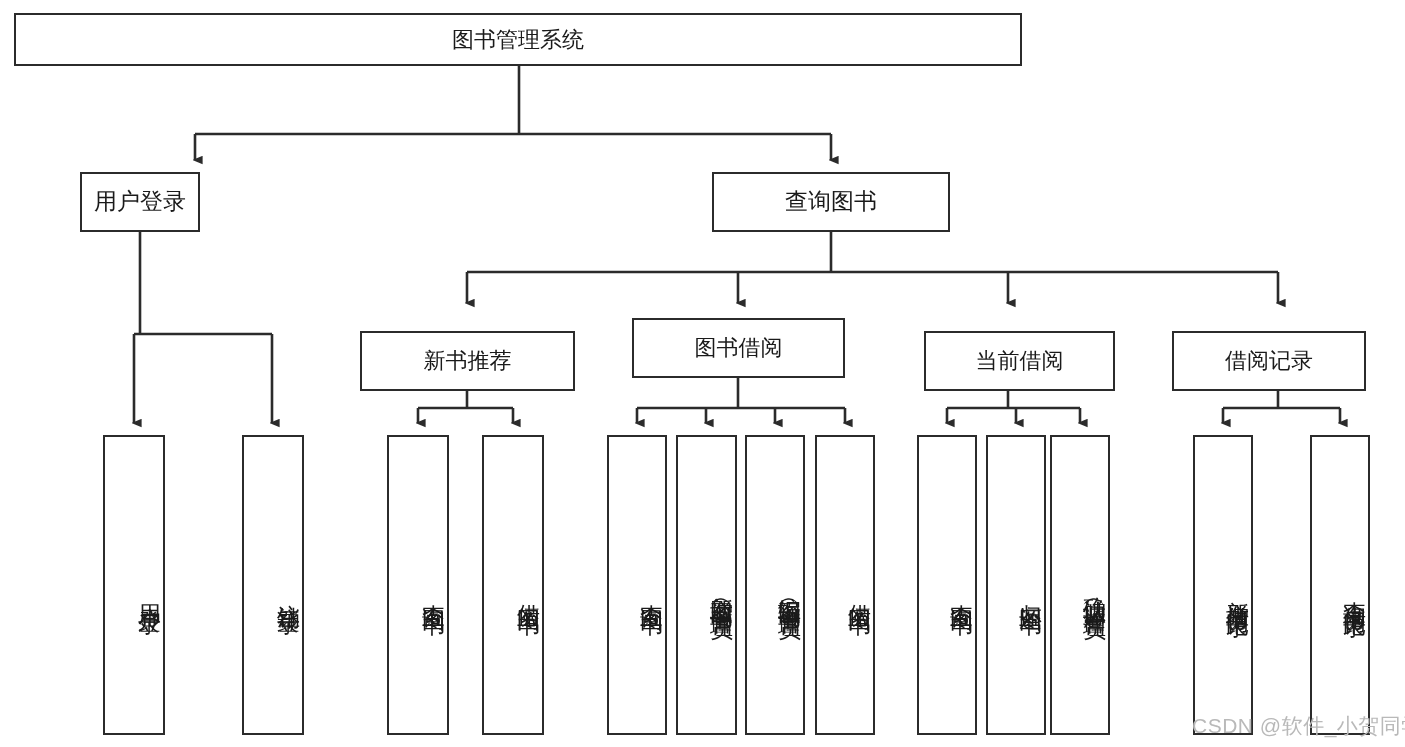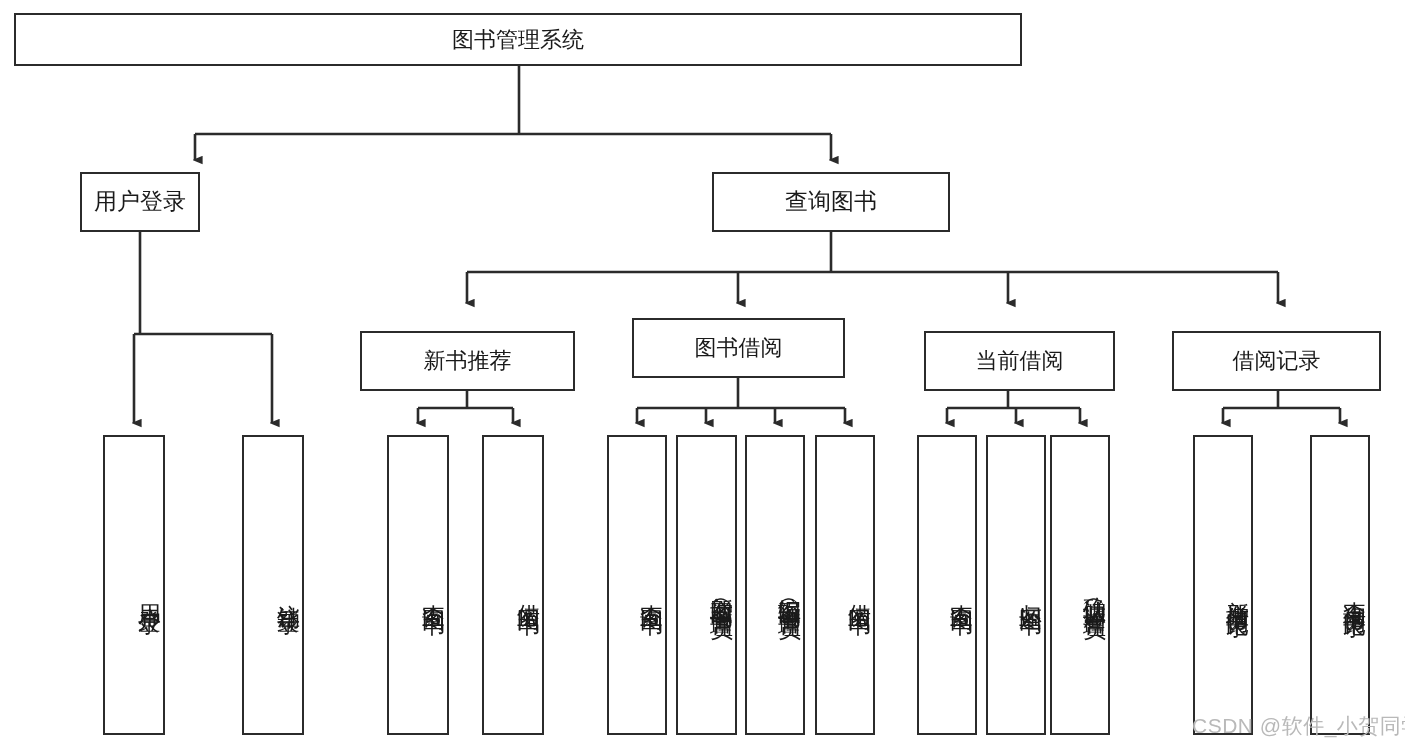--- a/index.html
+++ b/index.html
@@ -139,21 +139,21 @@
 
   <div class="node lvl3" style="left:360px; top:315px; width:215px; height:60px;">
     <span class="txt">新书推荐</span>
   </div>
   <div class="node lvl3" style="left:632px; top:302px; width:213px; height:60px;">
     <span class="txt">图书借阅</span>
   </div>
   <div class="node lvl3" style="left:924px; top:315px; width:191px; height:60px;">
     <span class="txt">当前借阅</span>
   </div>
-  <div class="node lvl3" style="left:1172px; top:315px; width:209px; height:60px;">
+  <div class="node lvl3" style="left:1172px; top:315px; width:194px; height:60px;">
     <span class="txt">借阅记录</span>
   </div>
 
   <div class="node leaf" style="left:103px; top:435px; width:62px; height:300px;">
     <span class="txt">用户登录</span>
   </div>
   <div class="node leaf" style="left:242px; top:435px; width:62px; height:300px;">
     <span class="txt">注销登录</span>
   </div>
   <div class="node leaf" style="left:387px; top:435px; width:62px; height:300px;">

